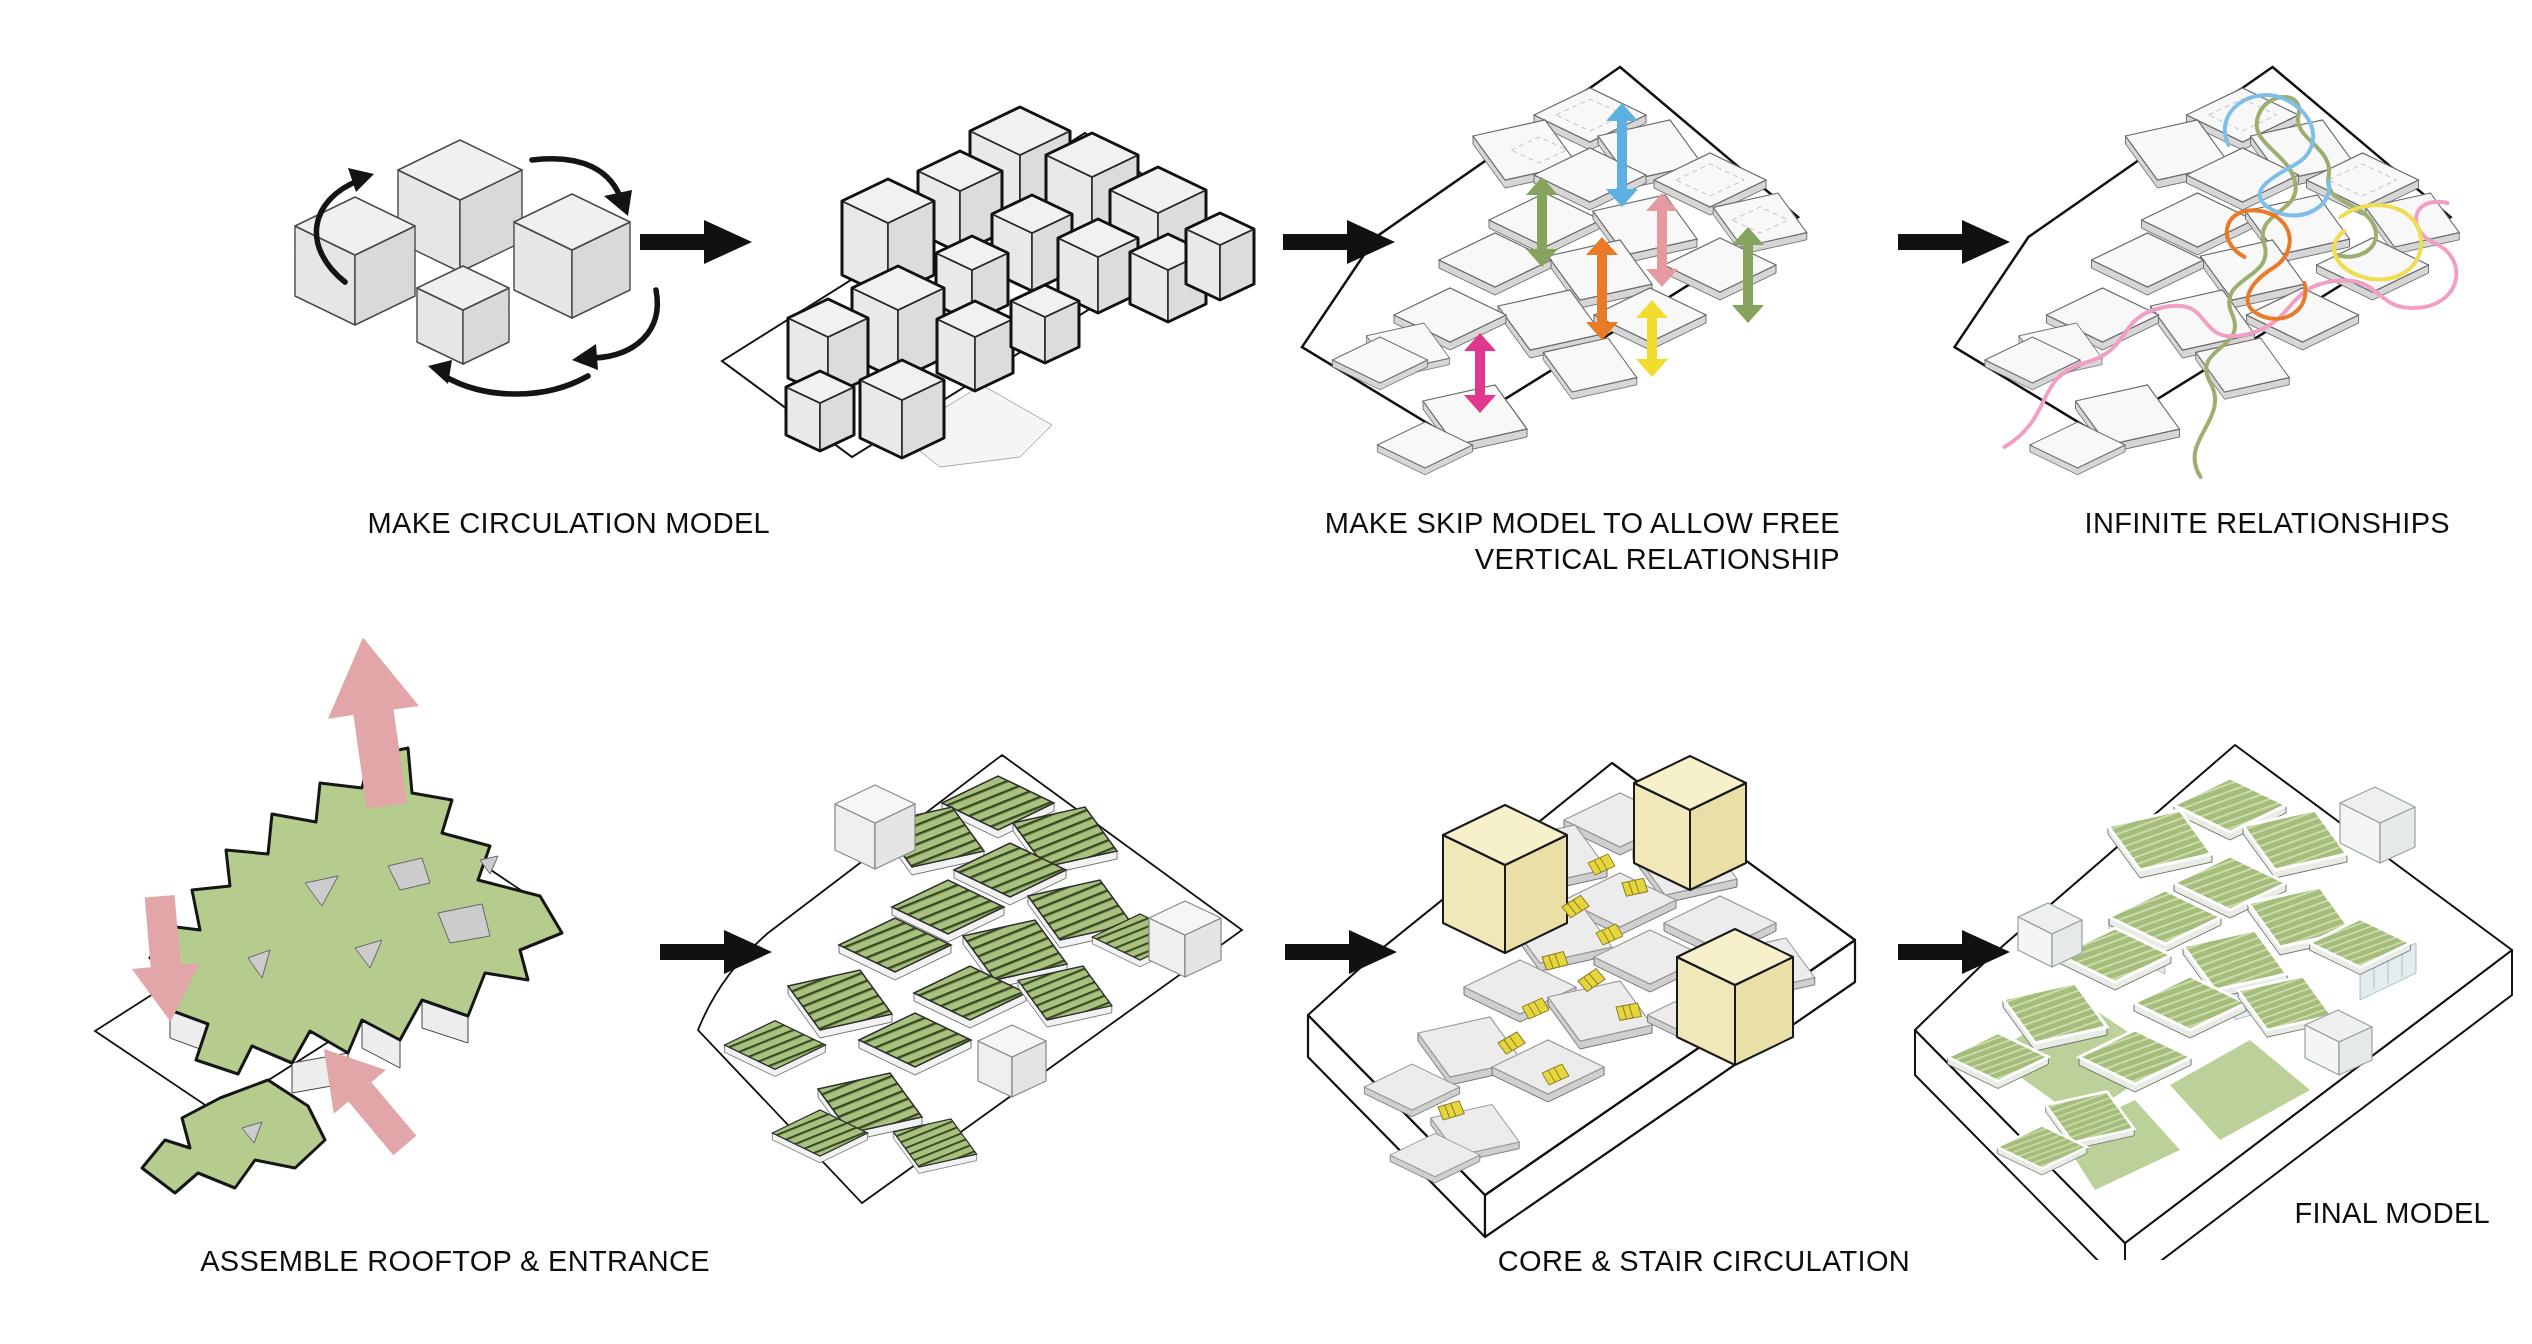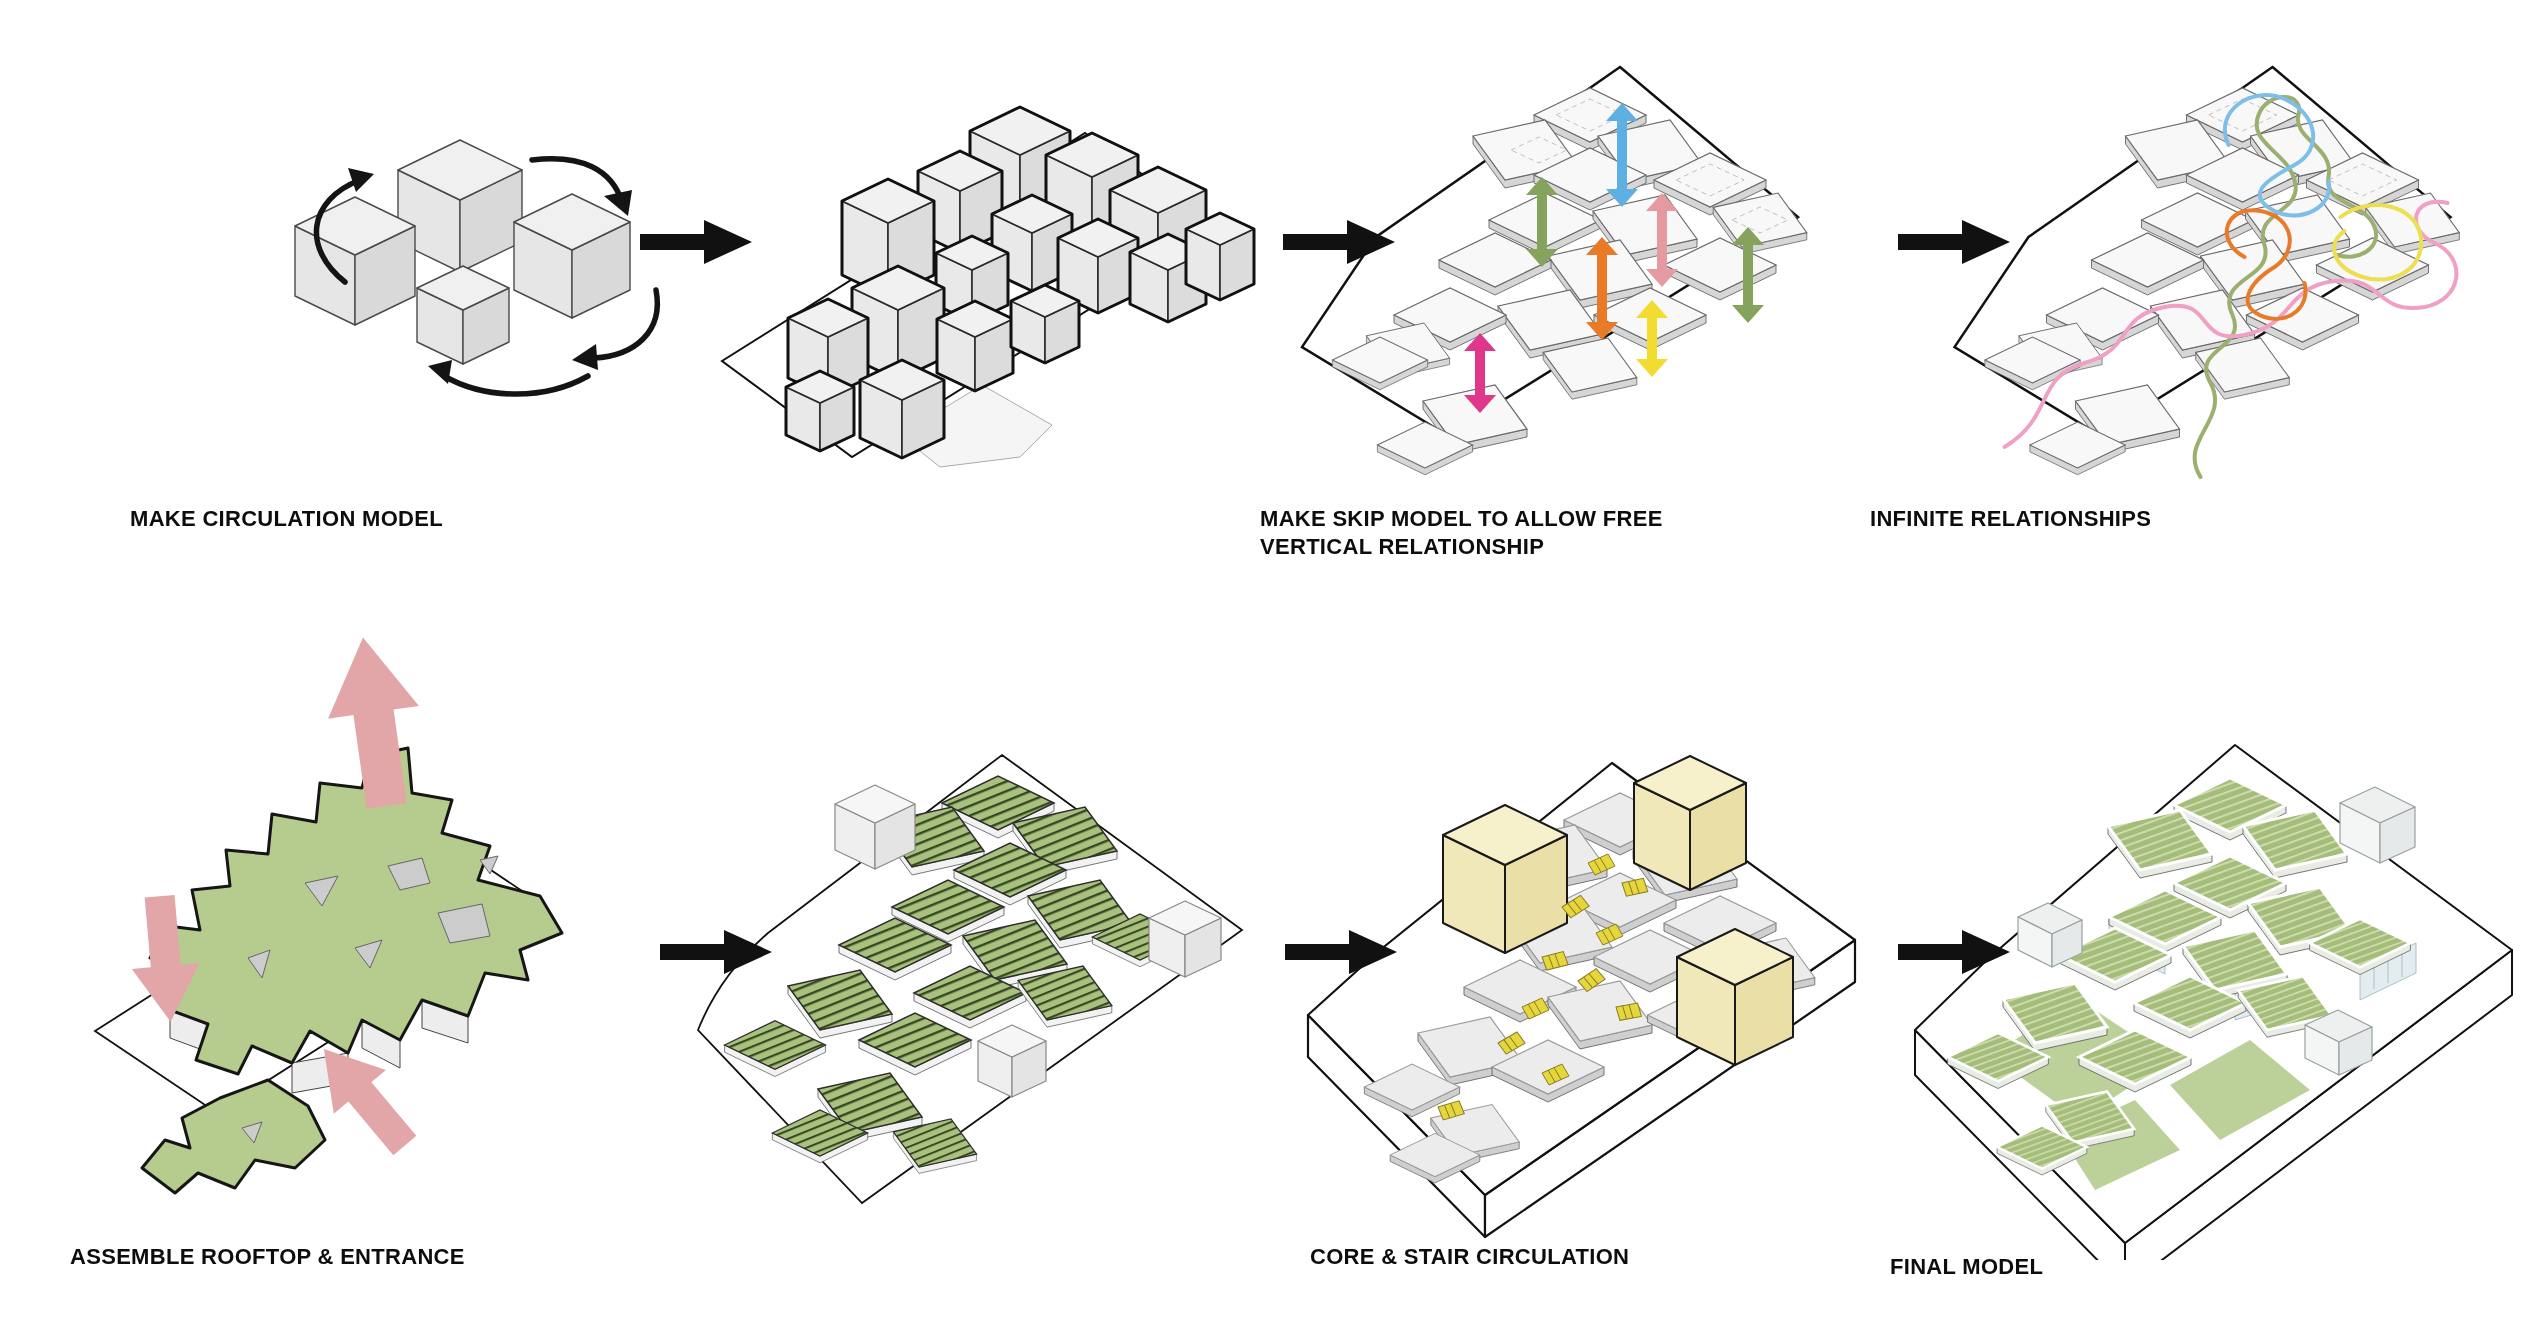--- a/index.html
+++ b/index.html
@@ -1,21 +1,21 @@
 <!DOCTYPE html>
 <html><head>
 <meta charset="utf-8">
 <style>
   html,body{margin:0;padding:0;background:#ffffff;}
   .canvas{position:relative;width:2532px;height:1344px;background:#ffffff;overflow:hidden;
           font-family:"Liberation Sans","DejaVu Sans",sans-serif;}
   .panel-art{position:absolute;}
   .flow-arrow{position:absolute;}
-  .step-label{position:absolute;font-weight:bold;font-size:22px;line-height:1.25;
-              letter-spacing:.3px;text-align:left;color:#0d0d0d;white-space:pre-line;}
+  .step-label{position:absolute;font-weight:normal;font-size:29px;line-height:1.25;
+              letter-spacing:.3px;text-align:right;color:#0d0d0d;white-space:pre-line;}
   
   .pt{fill:var(--pt,#f8f8f8);stroke:var(--po,#6a6a6a);stroke-width:var(--pw,1.2);}
   .ps{fill:var(--psf,#d6d6d6);stroke:#555;stroke-width:.8;}
   .use-gray{--pt:#ececec;--psf:#cfcfcf;--po:#9a9a9a;}
   .use-light{--pt:#f8f8f8;--psf:#d6d6d6;--po:#6a6a6a;}
   .use-hatch{--pt:url(#hatchG);--psf:#f2f2f2;--po:#2e2e2e;--pw:1.5;}
   .use-stripe{--pt:url(#stripeG);--psf:#e8ece4;--po:#ffffff;--pw:3;}
   .dash{fill:none;stroke:#c0c0c0;stroke-width:1;stroke-dasharray:5 4;}
   .arc{fill:none;stroke:#141414;stroke-width:5.5;stroke-linecap:round;}
   .squig{fill:none;stroke-width:4;stroke-linecap:round;}
@@ -477,15 +477,15 @@
   <svg class="flow-arrow" style="left:1898px;top:922px" width="120" height="60" viewBox="0 0 120 60">
       <use href="#flowArrowShape" fill="#111111"></use>
     </svg>
 
   <div class="step-label" style="left:130px;top:505px;width:640px">MAKE CIRCULATION MODEL</div>
   <div class="step-label" style="left:1260px;top:505px;width:580px">MAKE SKIP MODEL TO ALLOW FREE
 VERTICAL RELATIONSHIP</div>
   <div class="step-label" style="left:70px;top:1243px;width:640px">ASSEMBLE ROOFTOP &amp; ENTRANCE</div>
   <div class="step-label" style="left:1870px;top:505px;width:580px">INFINITE RELATIONSHIPS</div>
   <div class="step-label" style="left:1310px;top:1243px;width:600px">CORE &amp;  STAIR CIRCULATION</div>
-  <div class="step-label" style="left:1890px;top:1253px;width:600px">FINAL MODEL</div>
+  <div class="step-label" style="left:1890px;top:1195px;width:600px">FINAL MODEL</div>
 
 </div>
 
 </body></html>

